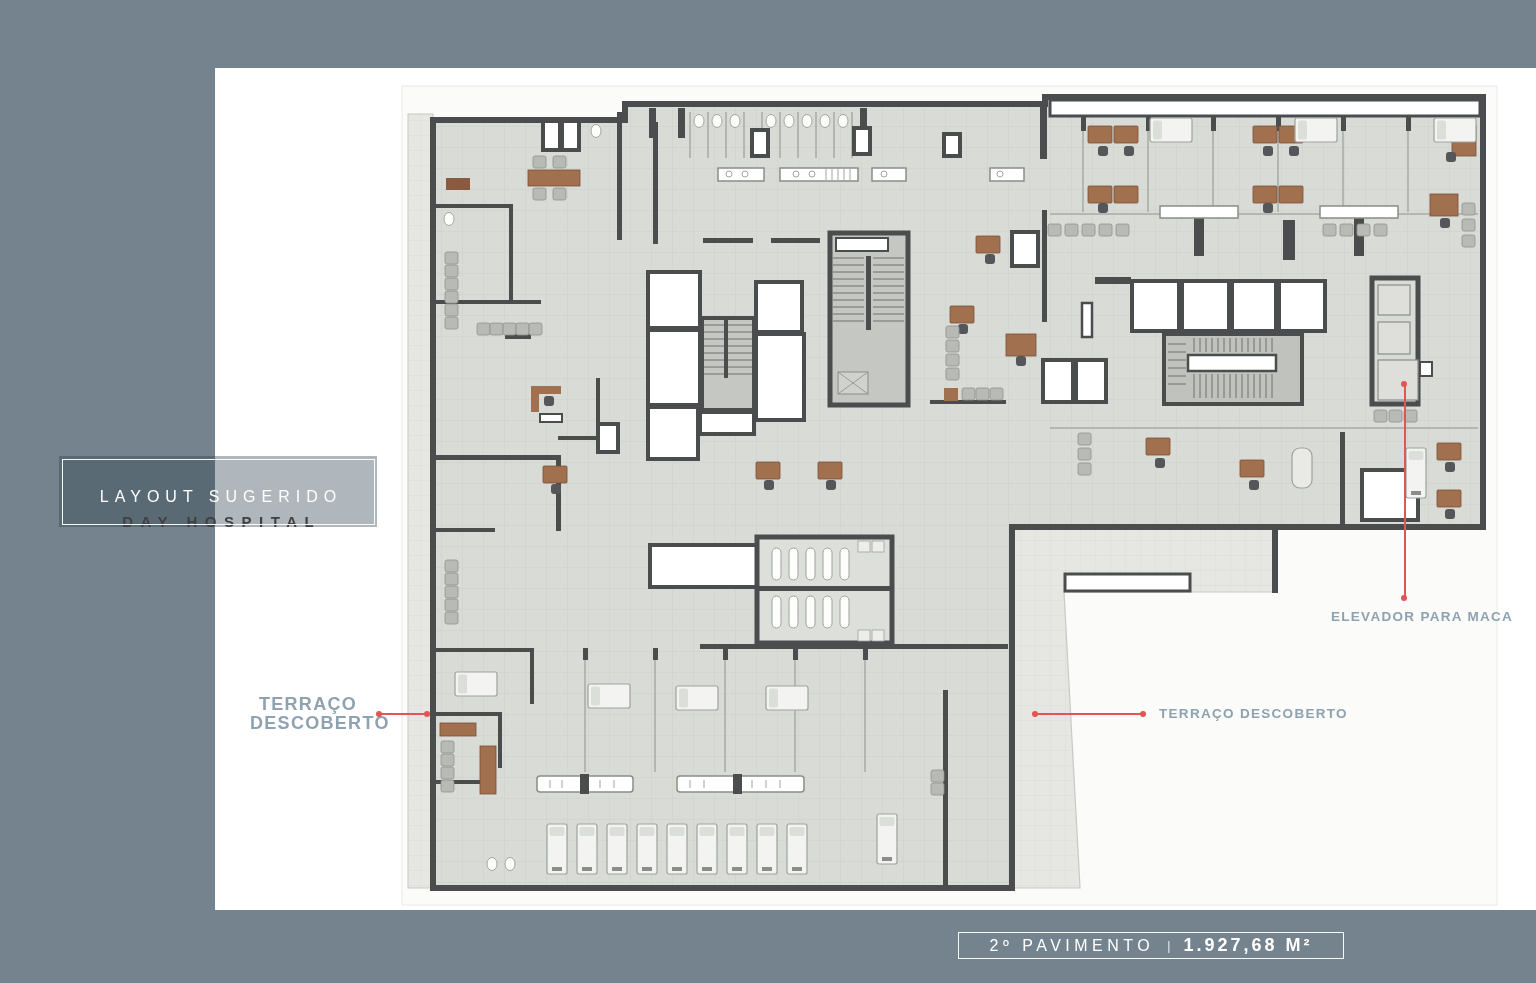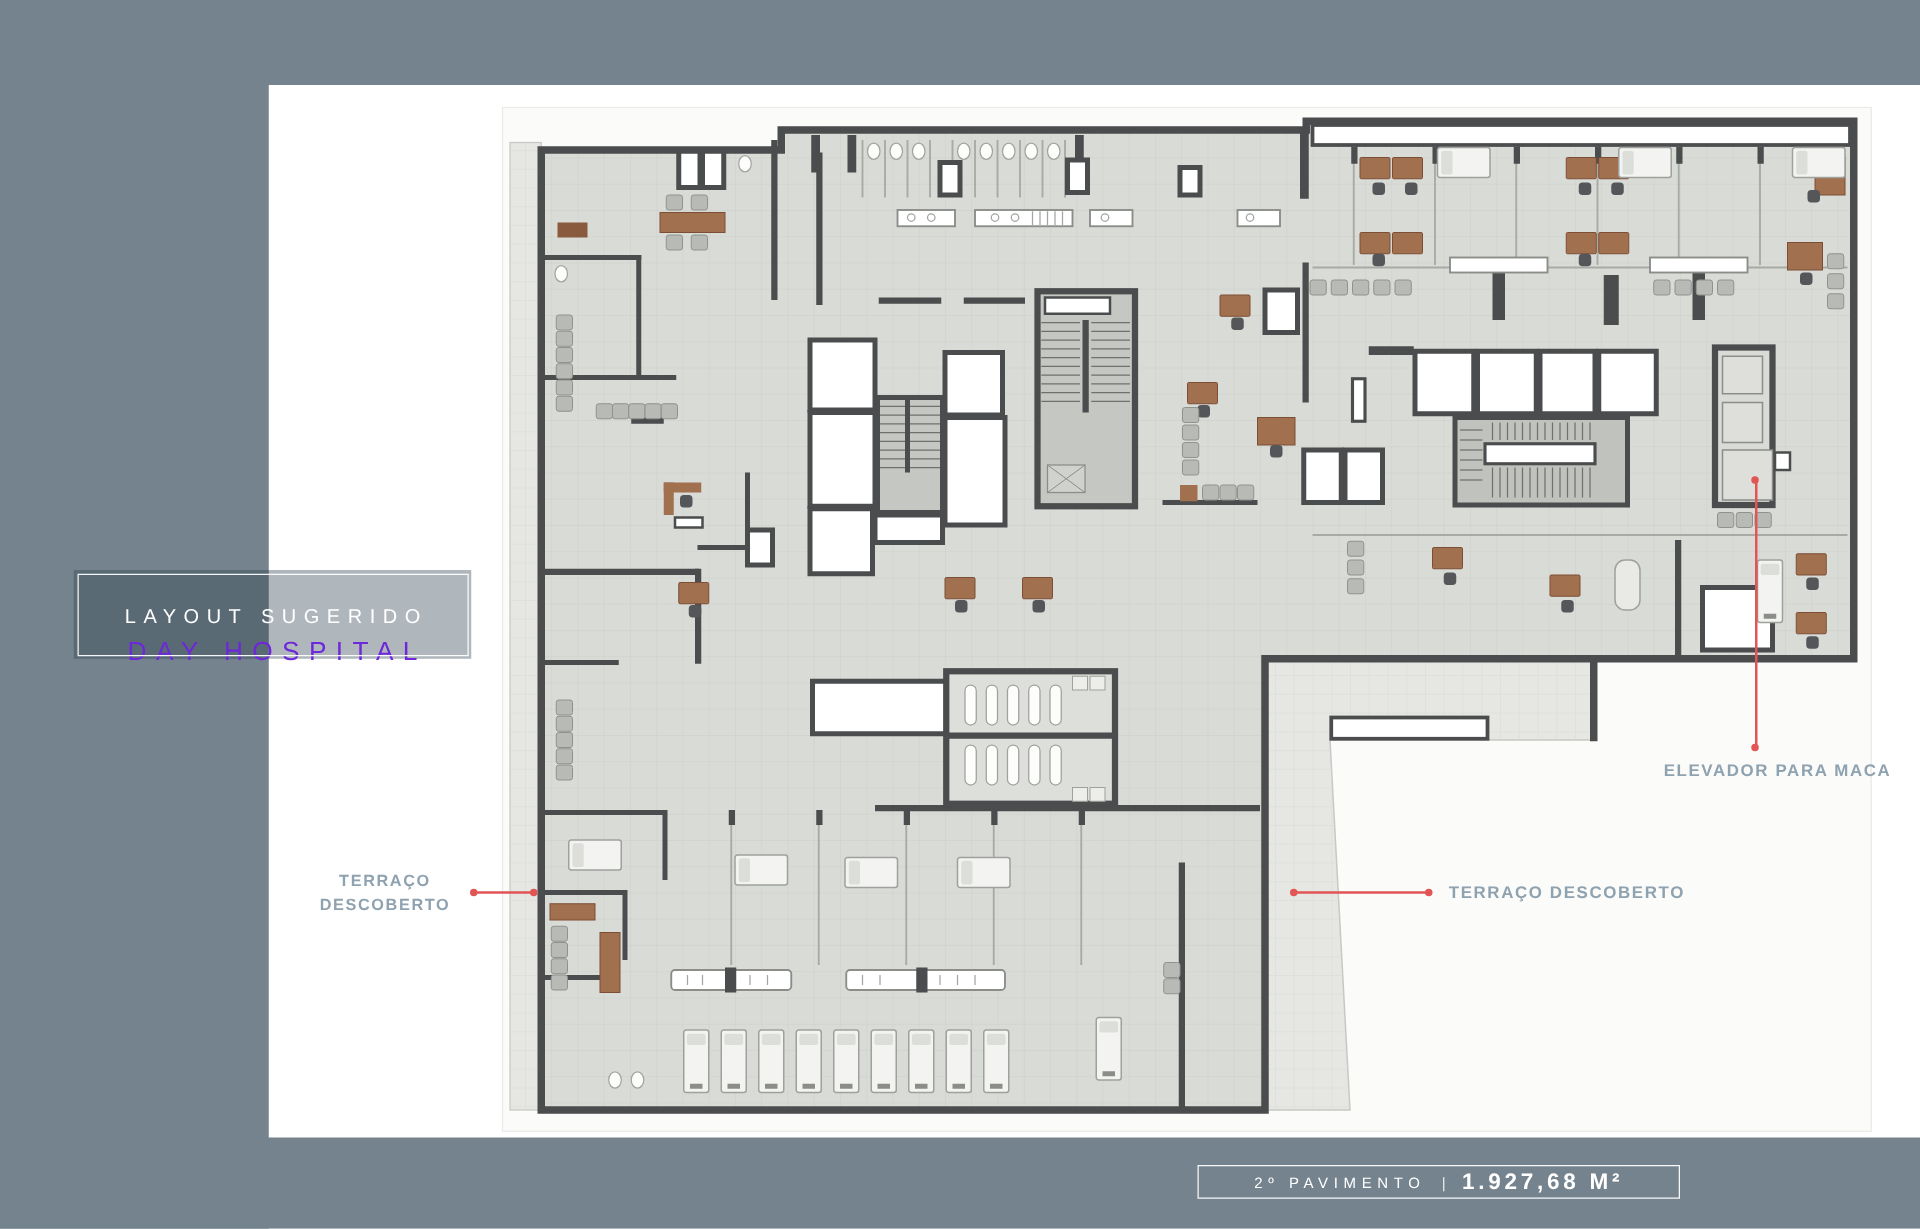--- a/index.html
+++ b/index.html
@@ -12,39 +12,39 @@
   #frame-left{left:0;top:0;width:215px;height:983px;}
   #frame-bottom{left:0;top:910px;width:1536px;height:73px;}
 
   .title-box{
     position:absolute;left:59px;top:456px;width:318px;height:71px;
     background:var(--title-overlay,rgba(47,66,80,.38));
     display:flex;flex-direction:column;justify-content:center;align-items:center;gap:7px;
   }
   .title-box::after{content:"";position:absolute;inset:2.5px;border:1.5px solid rgba(255,255,255,.95);}
   .title-line1{color:#fff;font-size:16px;letter-spacing:6px;text-indent:6px;white-space:nowrap;margin-top:35px;}
-  .title-line2{color:#6d28d9;font-size:21px;font-weight:normal;letter-spacing:7.5px;text-indent:7.5px;white-space:nowrap;}
+  .title-line2{color:#404040;font-size:15px;font-weight:bold;letter-spacing:7.5px;text-indent:7.5px;white-space:nowrap;}
 
   .ann{
     position:absolute;color:var(--ann-text,#8EA2B0);font-weight:bold;
     font-size:13.5px;letter-spacing:1.3px;white-space:nowrap;
   }
-  #ann-terrace-left{left:250px;top:695px;width:116px;text-align:center;font-size:13px;line-height:19px;white-space:normal;}
+  #ann-terrace-left{left:250px;top:695px;width:116px;text-align:center;font-size:18px;line-height:19px;white-space:normal;}
   #ann-terrace-right{left:1159px;top:706px;text-align:center;}
   #ann-elevator{left:1311px;top:609px;width:190px;text-align:center;margin-left:16px;}
 
   .leader{position:absolute;background:var(--leader,#E15555);}
   .dot{position:absolute;width:6px;height:6px;border-radius:50%;background:var(--leader,#E15555);}
 
   .footer-box{
     position:absolute;left:958px;top:932px;width:386px;height:27px;box-sizing:border-box;
     border:1.5px solid rgba(255,255,255,.95);
     display:flex;align-items:center;justify-content:center;gap:13px;color:#fff;
   }
-  .footer-floor{font-size:12px;letter-spacing:4.5px;}
+  .footer-floor{font-size:16px;letter-spacing:4.5px;}
   .footer-sep{font-size:12px;opacity:.85;}
   .footer-area{font-size:18px;font-weight:bold;letter-spacing:3px;}
 </style>
 </head>
 <body>
 
 <div class="frame" id="frame-top"></div>
 <div class="frame" id="frame-left"></div>
 <div class="frame" id="frame-bottom"></div>
 

